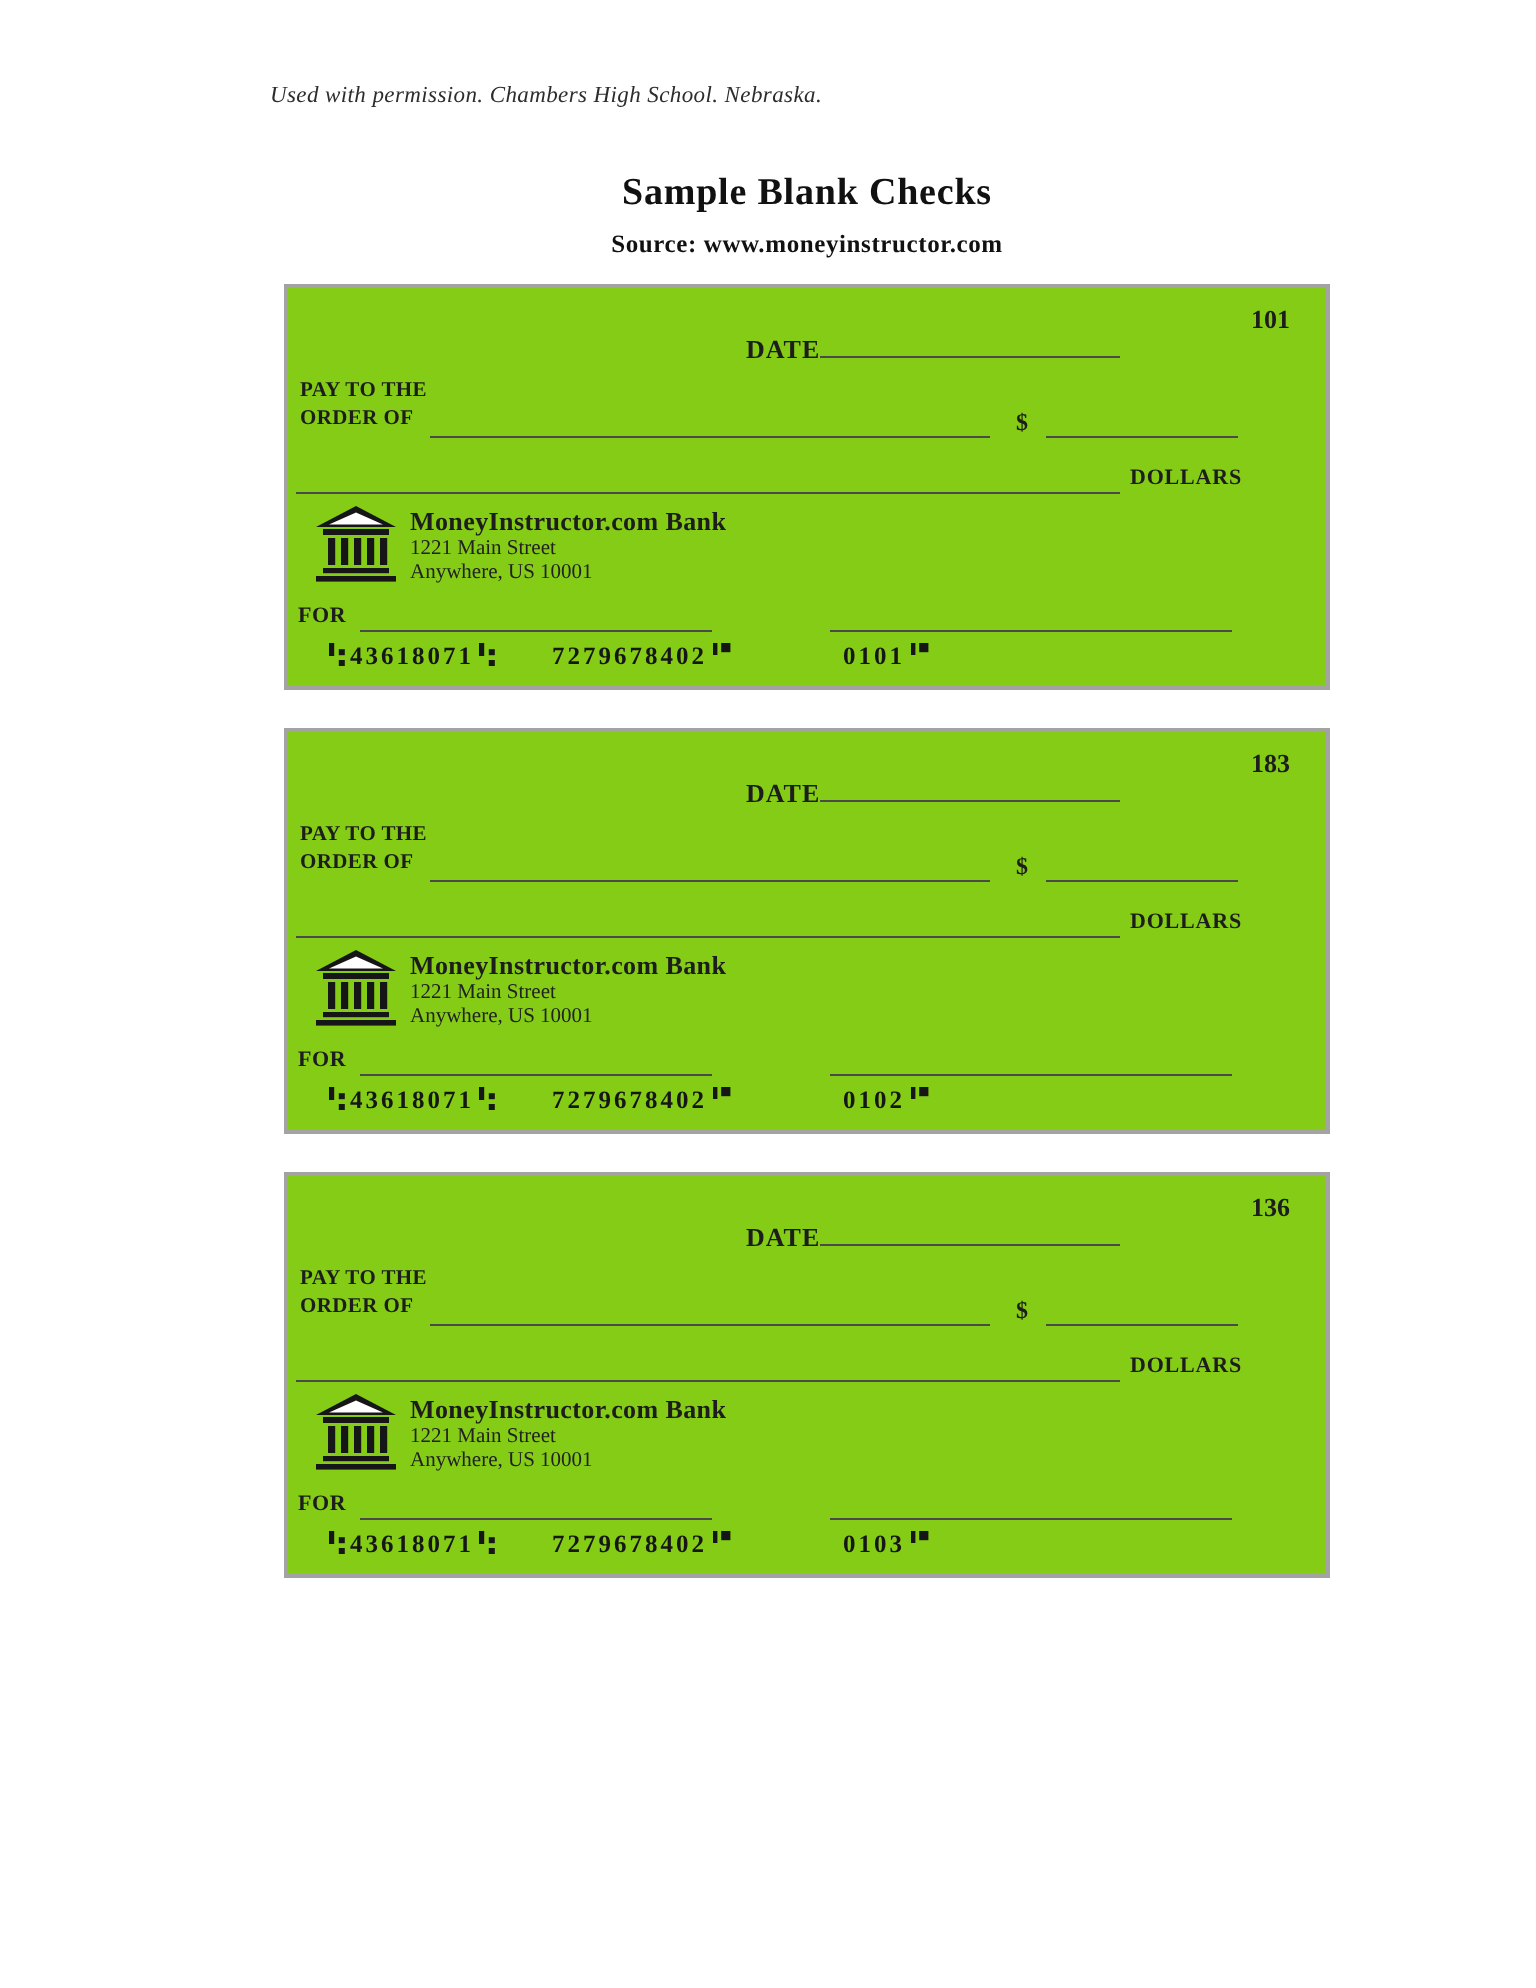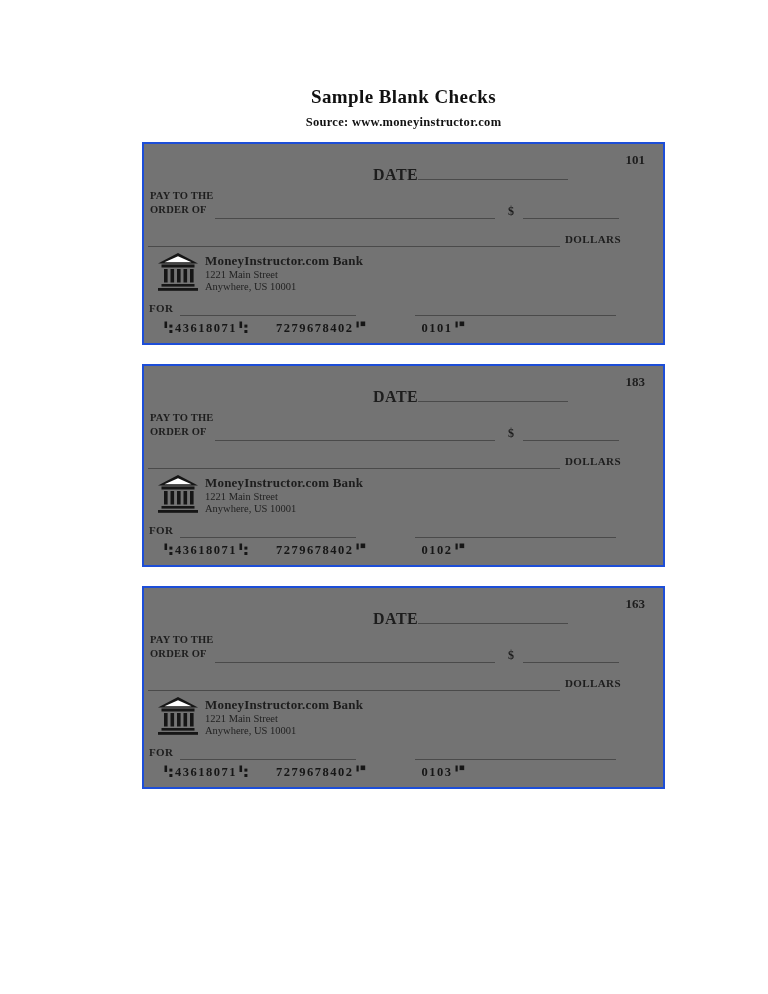--- a/index.html
+++ b/index.html
@@ -14,26 +14,26 @@
   .title {
     position:absolute; left:142px; top:86px; width:523px; text-align:center;
     font-size:19px; font-weight:bold; letter-spacing:0.4px; color:#111;
   }
   .source {
     position:absolute; left:142px; top:115px; width:523px; text-align:center;
     font-size:12.5px; font-weight:bold; letter-spacing:0.3px; color:#111;
   }
   .checks { position:absolute; left:142px; top:142px; width:523px; }
   .check {
-    position:relative; width:519px; height:199px; border:2px solid #1d4ed8;
-    background:#737373; margin-bottom:19px;
+    position:relative; width:519px; height:199px; border:2px solid #a3a3a3;
+    background:#84cc16; margin-bottom:19px;
   }
   .check-number { position:absolute; top:8px; right:18px; font-size:13px; font-weight:bold; }
   .row-date { position:absolute; left:229px; top:22px; }
-  .row-date .lbl { font-size:16px; font-weight:bold; letter-spacing:0.5px; }
+  .row-date .lbl { font-size:13px; font-weight:bold; letter-spacing:0.5px; }
   .uline { position:absolute; border-bottom:1.4px solid #4a4a4a; height:14px; }
   .date-line { position:relative; display:inline-block; width:150px; height:12px; border-bottom:1.4px solid #4a4a4a; }
   .payto { position:absolute; left:6px; top:45px; font-size:10.5px; font-weight:bold; line-height:1.3; letter-spacing:0.2px; }
   .payee-line { left:71px; top:60px; width:280px; }
   .dollar-sign { position:absolute; left:364px; top:60px; font-size:12px; font-weight:bold; }
   .amount-line { left:379px; top:60px; width:96px; }
   .words-line { left:4px; top:88px; width:412px; }
   .dollars-lbl { position:absolute; left:421px; top:89px; font-size:11px; font-weight:bold; letter-spacing:0.4px; }
   .bank { position:absolute; left:13px; top:108px; display:flex; align-items:flex-start; }
   .bank-logo { width:42px; height:41px; flex:none; }
@@ -49,20 +49,21 @@
   }
   .micr-sym { display:inline-block; margin:0 2px; }
   .micr-sym svg { display:block; }
   .gap-lg { margin-left:26px; }
   .gap-md { margin-left:18px;padding-left:36px; }
 </style>
 </head>
 <body>
 
 <div class="sheet">
+  <div class="note">Used with permission. Chambers High School. Nebraska.</div>
   <div class="title">Sample Blank Checks</div>
   <div class="source">Source: www.moneyinstructor.com</div>
   <div class="checks">
   <div class="check">
     <div class="check-number">101</div>
 
     <div class="row-date">
       <span class="lbl">DATE</span><span class="date-line"></span>
     </div>
 
@@ -203,21 +204,21 @@
       <span class="micr-sym" style="margin-bottom:7px;">
         <svg width="10" height="7" viewBox="0 0 10 7">
               <rect x="0.5" y="0.5" width="2.2" height="6" fill="#161616"></rect>
               <rect x="4.6" y="0.5" width="4.6" height="4.6" fill="#161616"></rect>
             </svg>
       </span>
     </div>
   </div>
 
   <div class="check">
-    <div class="check-number">163</div>
+    <div class="check-number">136</div>
 
     <div class="row-date">
       <span class="lbl">DATE</span><span class="date-line"></span>
     </div>
 
     <div class="payto">
       <div>PAY TO THE</div>
       <div>ORDER OF</div>
     </div>
     <span class="uline payee-line"></span>

